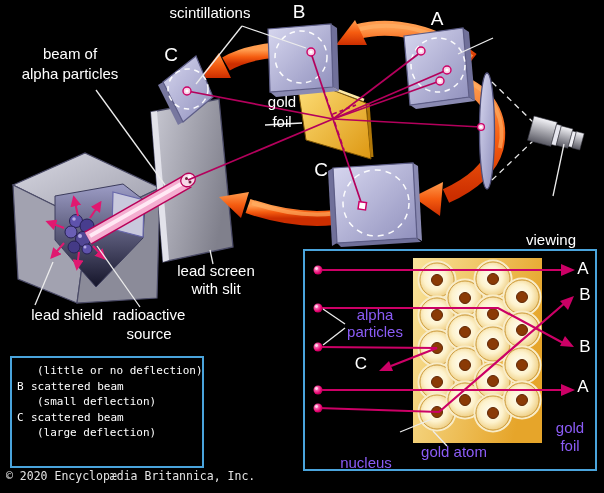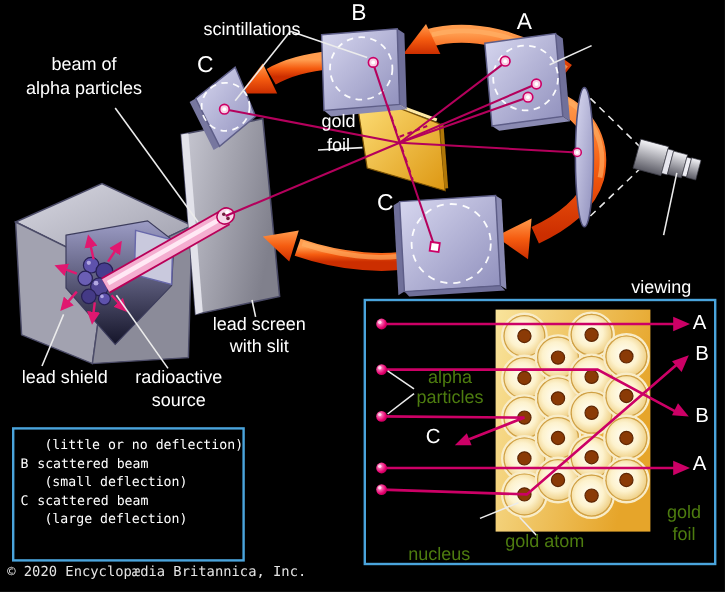--- a/index.html
+++ b/index.html
@@ -24,21 +24,21 @@
   .copyright{
     position:absolute;left:6px;top:469px;
     font-family:"DejaVu Sans Mono",monospace;font-size:11.5px;color:#e4e4e4;white-space:nowrap;
   }
   .inset{
     position:absolute;left:303px;top:249px;width:294px;height:222px;
     box-sizing:border-box;border:2px solid var(--panel-border-blue,#4aa4dc);
     background:#000;
   }
   .inset svg{position:absolute;left:0;top:0;}
-  .ilab{position:absolute;font-size:15px;line-height:17px;text-align:center;white-space:pre-line;color:#4d7c0f;}
+  .ilab{position:absolute;font-size:15px;line-height:17px;text-align:center;white-space:pre-line;color:#8b5cf6;}
   .imk{position:absolute;font-size:17px;line-height:18px;width:20px;text-align:center;color:#fff;}
   .sc-line{stroke:var(--scatter-line,#b4005c);stroke-width:1.7;fill:none;}
   .ibeam{stroke:var(--beam-magenta,#cc0066);stroke-width:2.2;fill:none;}
   .ibeam-head{fill:var(--beam-magenta,#cc0066);}
 </style>
 </head>
 <body>
 
 <div class="stage">
 
@@ -231,34 +231,34 @@
       <line x1="493" y1="38" x2="458" y2="54"></line>
       <line x1="96" y1="90" x2="165" y2="185"></line>
       <line x1="265" y1="125" x2="302" y2="123"></line>
       <line x1="553" y1="196" x2="564" y2="144"></line>
       <line x1="213" y1="264" x2="210" y2="250"></line>
       <line x1="35" y1="305" x2="53" y2="262"></line>
       <line x1="140" y1="307" x2="97" y2="246"></line>
     </g>
   </svg>
 
-  <div class="lab" style="left:160px;top:3px;width:100px;margin-top:12px;">scintillations</div>
+  <div class="lab" style="left:160px;top:3px;width:100px;">scintillations</div>
   <div class="mk" style="left:288px;top:2px;">B</div>
   <div class="mk" style="left:426px;top:9px;">A</div>
   <div class="lab" style="left:8px;top:44px;width:124px;line-height:20px;">beam of
 alpha particles</div>
   <div class="mk" style="left:160px;top:45px;">C</div>
   <div class="lab" style="left:260px;top:92px;width:44px;line-height:20px;">gold
 foil</div>
   <div class="mk" style="left:310px;top:160px;">C</div>
   <div class="lab" style="left:498px;top:194px;width:106px;margin-top:36px;">viewing
 microscope</div>
   <div class="lab" style="left:160px;top:262px;width:112px;line-height:18px;">lead screen
 with slit</div>
-  <div class="lab" style="left:5px;top:305px;width:98px;">lead shield</div>
+  <div class="lab" style="left:5px;top:305px;width:98px;text-align:right;">lead shield</div>
   <div class="lab" style="left:96px;top:305px;width:106px;">radioactive
 source</div>
 
   <div class="legend">
     <div>
       <div class="lg-line2">(little or no deflection)</div>
     </div>
     <div>
       <div class="lg-line1"><span class="lg-key">B</span><span>scattered beam</span></div>
       <div class="lg-line2">(small deflection)</div>

